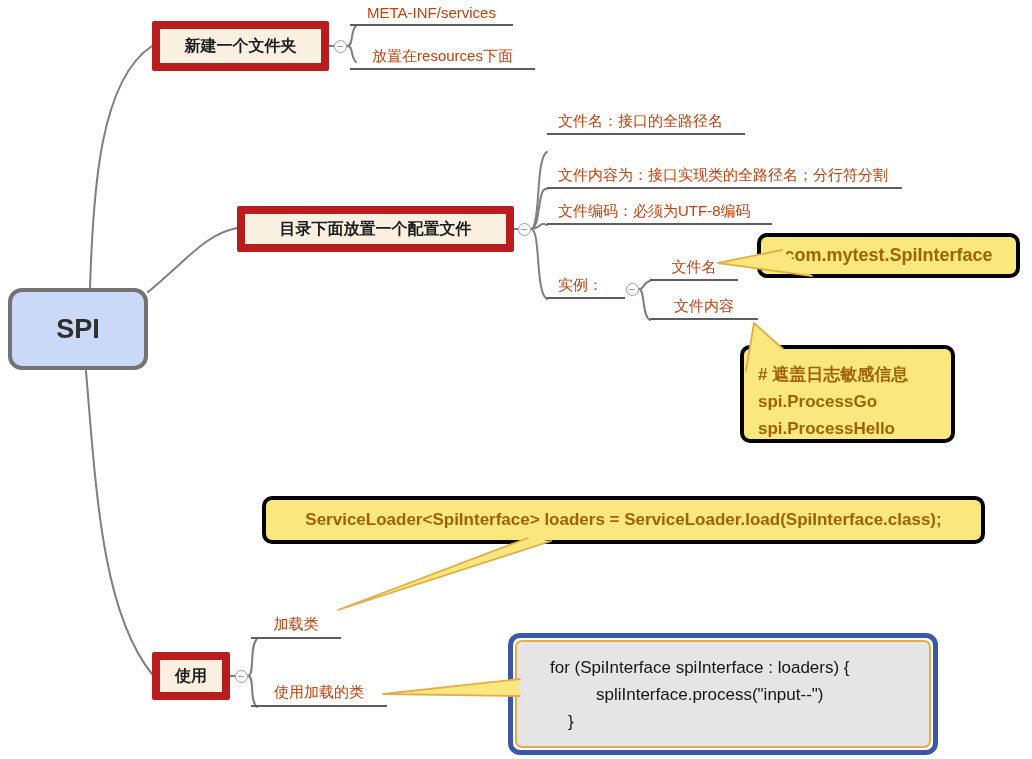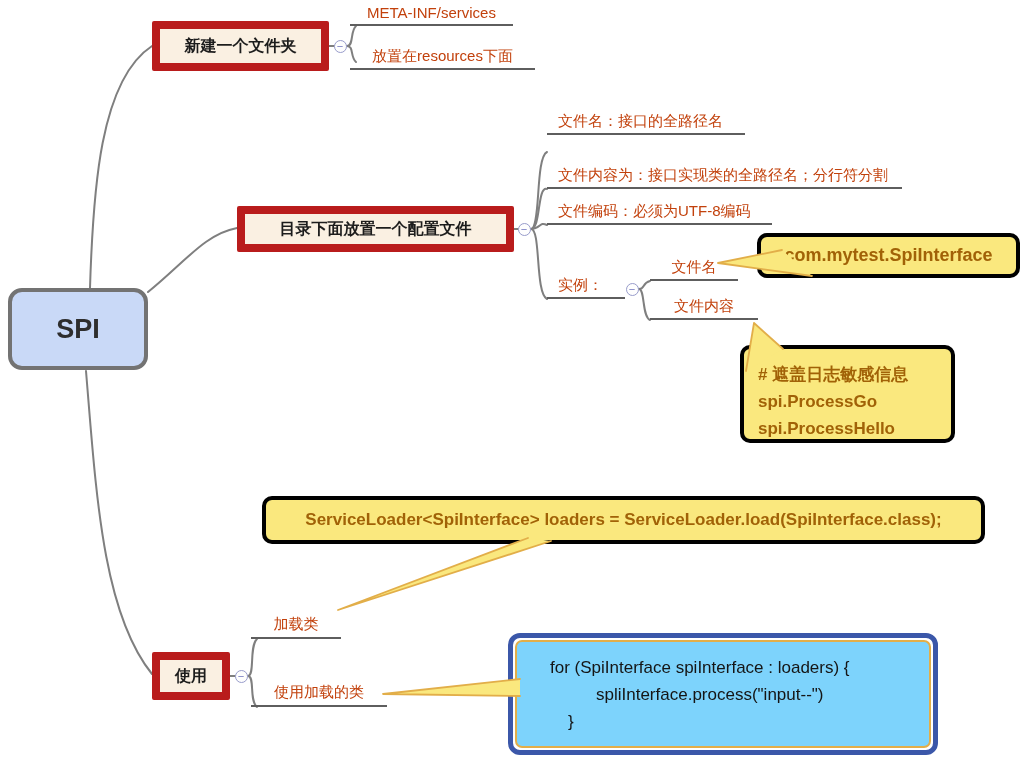--- a/index.html
+++ b/index.html
@@ -32,21 +32,21 @@
 
   
   .callout { position:absolute; z-index:2; background:#fae87e; border:4px solid #000000;
              border-radius:10px; color:#a16207;font-weight:bold; }
   .callout.center { display:flex; align-items:center; justify-content:center; }
   #callout-file-name { font-size:18px; }
   #callout-file-content { font-size:17px; line-height:27px; padding:12px 14px; }
   #callout-loader { font-size:17px; }
   #callout-for-outer { position:absolute; z-index:2; border:5px solid #3b57a9; border-radius:12px;
                        background:transparent; }
-  #callout-for-inner { position:absolute; inset:2px; background:#7dd3fc; border:2px solid #e2ae49;
+  #callout-for-inner { position:absolute; inset:2px; background:#e5e5e5; border:2px solid #e2ae49;
                        border-radius:7px; font-size:17px; line-height:27px; color:#151515;
                        padding:12px 0 0 33px; white-space:nowrap; }
   .ind-0 { margin-left:0; }
   .ind-1 { margin-left:46px; }
   .ind-2 { margin-left:18px; }
 </style>
 </head>
 <body>
 
 <div class="canvas">

